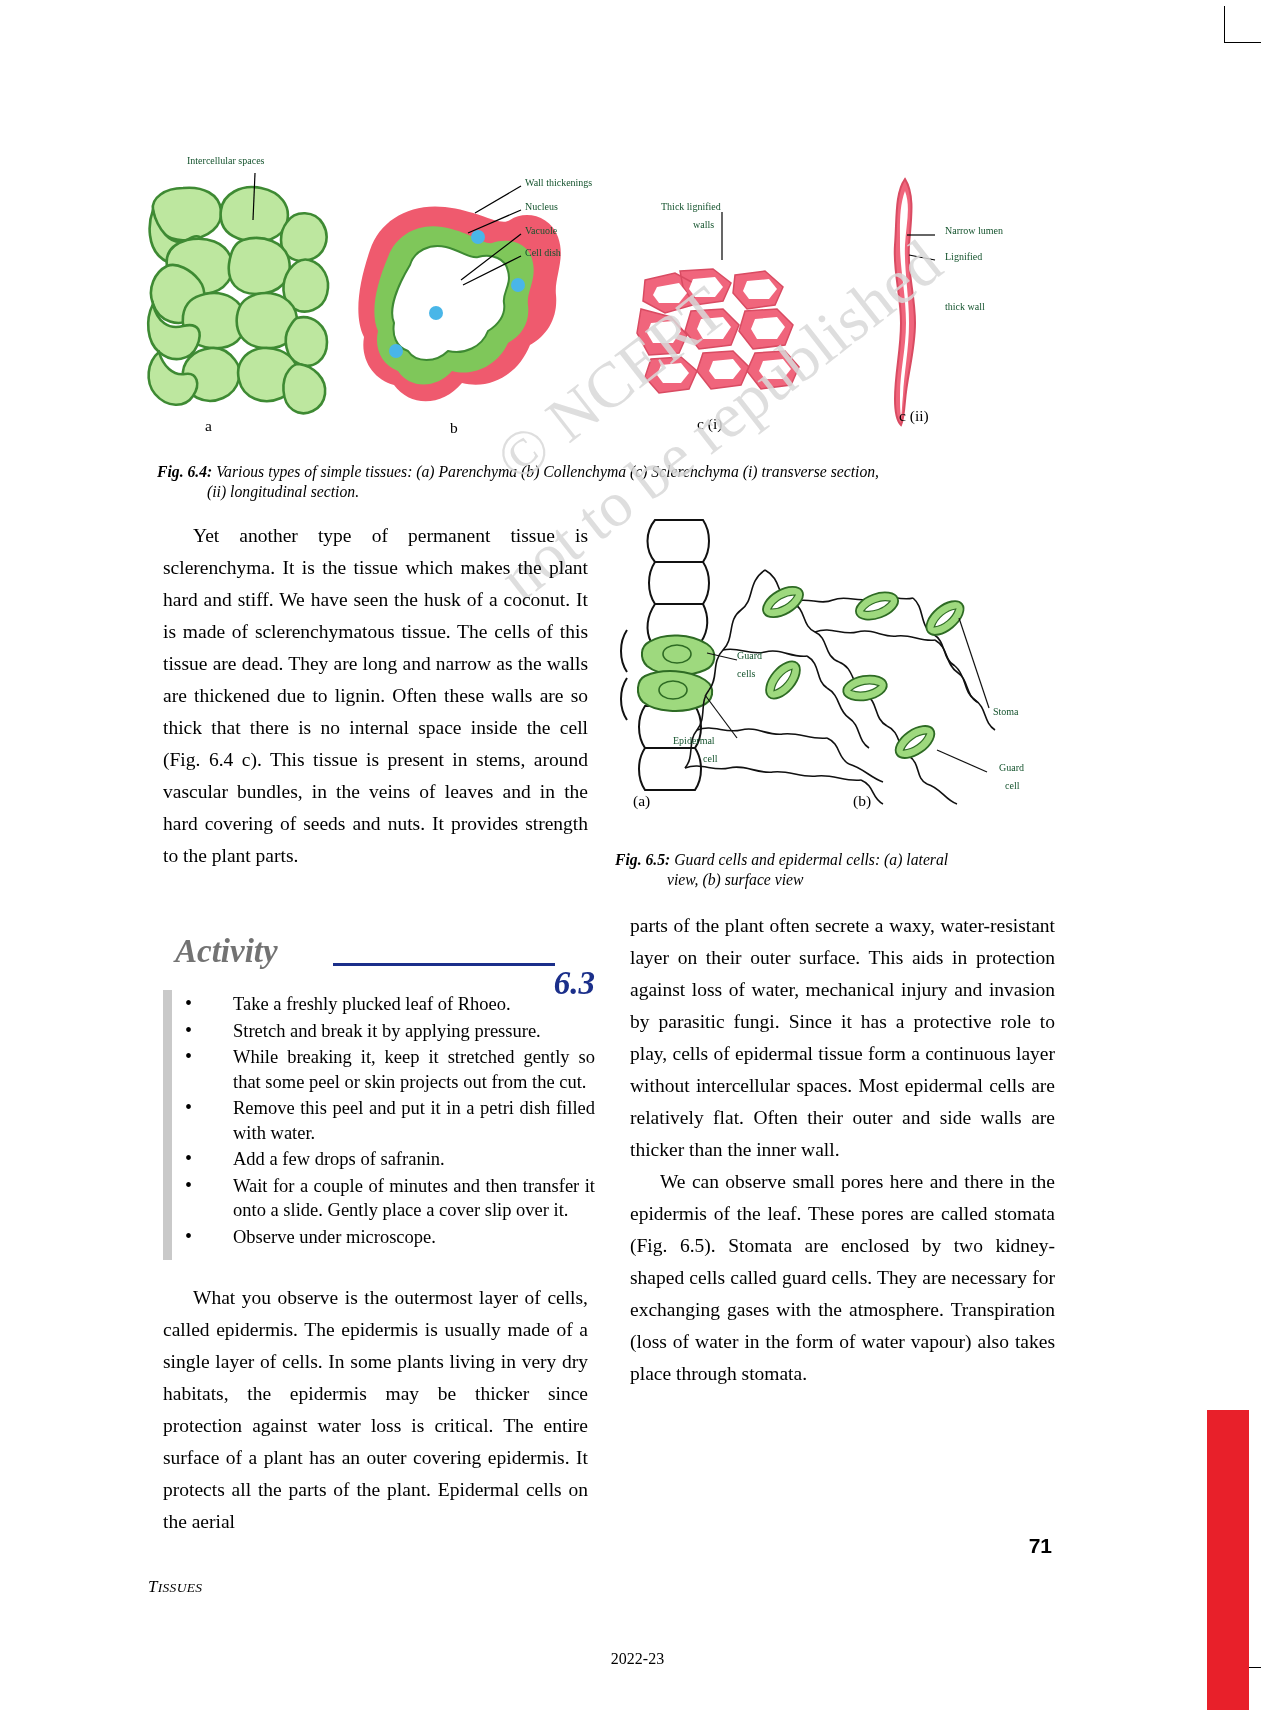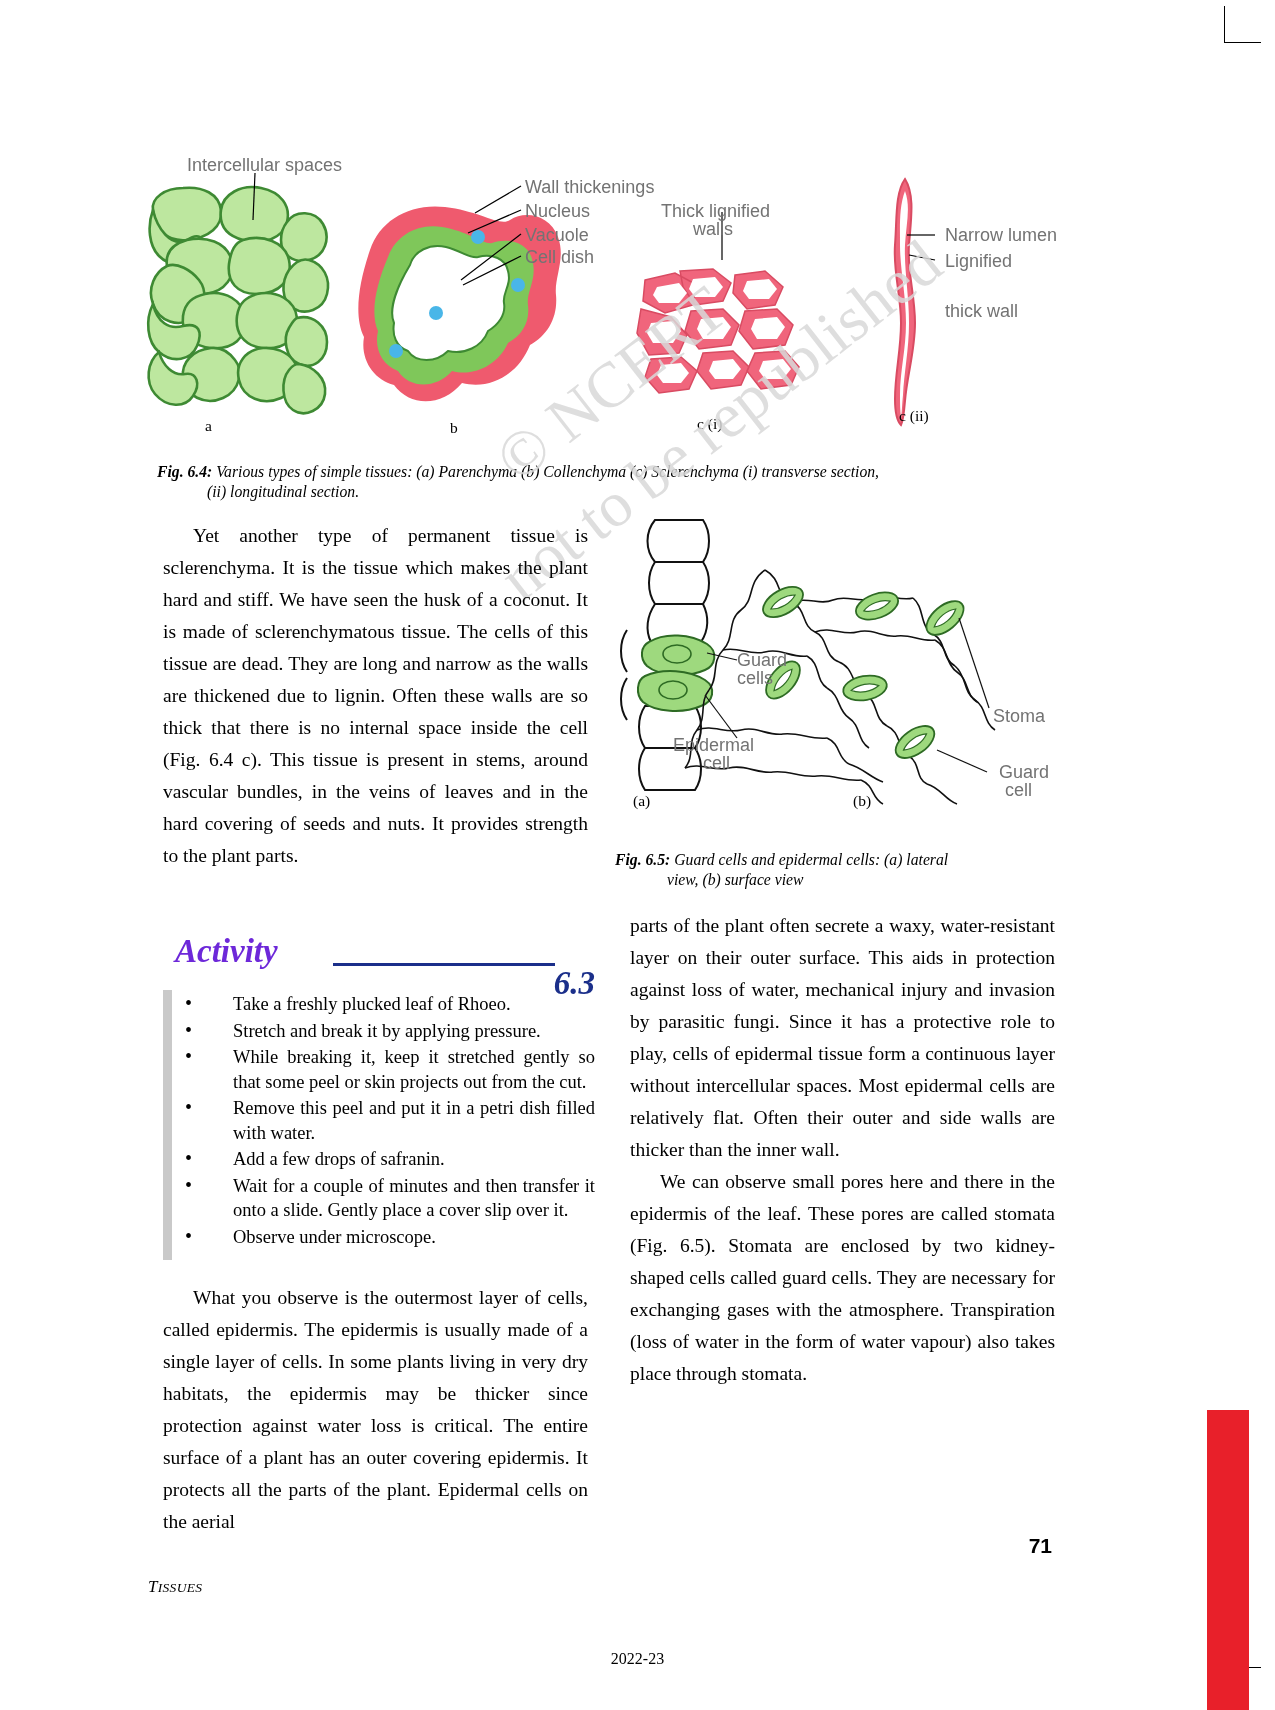--- a/index.html
+++ b/index.html
@@ -19,21 +19,21 @@
   
   .red-bar{position:absolute;right:26px;bottom:0px;width:42px;height:300px;background:#e8202a;}
 
   .content{position:absolute;left:145px;top:0;width:910px;height:1710px;}
 
   
   .fig64{position:absolute;left:0px;top:155px;width:910px;height:290px;}
 
   .fig64 .panel{position:absolute;}
 
-  .lbl{position:absolute;font-family:Liberation Sans, sans-serif;font-size:18px;color:#737373;white-space:nowrap;}
+  .lbl{position:absolute;font-family:Liberation Serif, serif;font-size:10px;color:#14532d;white-space:nowrap;}
 
   .panel-caption{position:absolute;font-size:15.5px;font-family:"Liberation Serif", serif;}
 
   
   .figcap{position:absolute;font-size:15.7px;line-height:20px;font-family:"Liberation Serif", serif;font-style:italic;}
 
   
   .col-left{position:absolute;left:3px;top:520px;width:440px;}
   .col-right{position:absolute;left:470px;top:520px;width:440px;}
 
@@ -42,21 +42,21 @@
     font-family:"Liberation Serif", serif;
     text-indent:30px;
     -webkit-hyphens:none;hyphens:none;
   }
   p.body.noind{text-indent:0;}
 
   
   .activity{position:absolute;left:30px;top:933px;width:420px;height:42px;}
   .activity .word{
     font-family:"Liberation Serif", serif;font-style:italic;font-weight:bold;
-    font-size:33px;color:#6d28d9;position:absolute;left:0;top:0;
+    font-size:33px;color:#737373;position:absolute;left:0;top:0;
   }
   .activity .num{
     font-family:"Liberation Serif", serif;font-style:italic;font-weight:bold;
     font-size:33px;color:#1b2f8a;position:absolute;right:0;top:0;margin-top:32px;
   }
   .activity .rule{position:absolute;left:158px;top:30px;width:222px;height:2.5px;background:#1b2f8a;}
 
   
   .act-list{position:absolute;left:40px;top:992px;width:410px;}
   .act-bar{position:absolute;left:18px;top:990px;width:9px;height:270px;background:#c9c9c9;}

